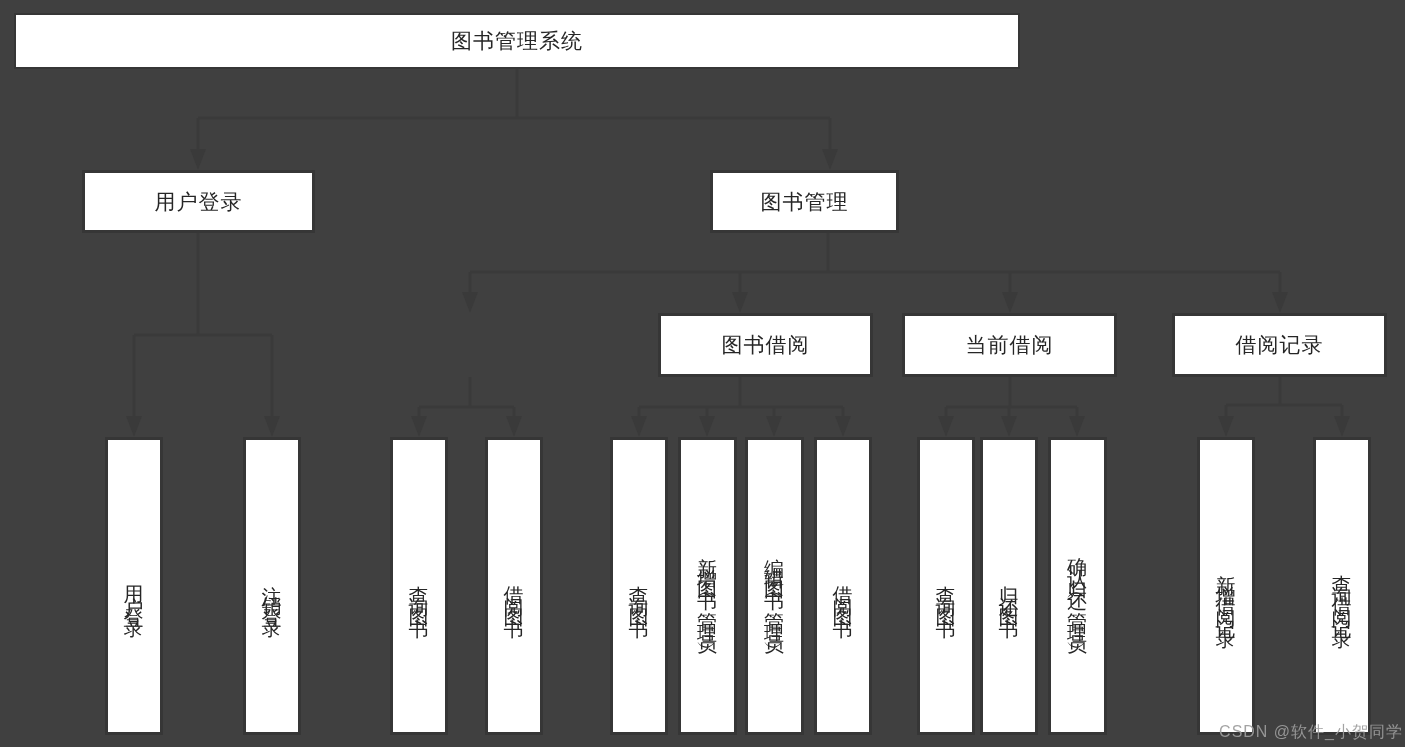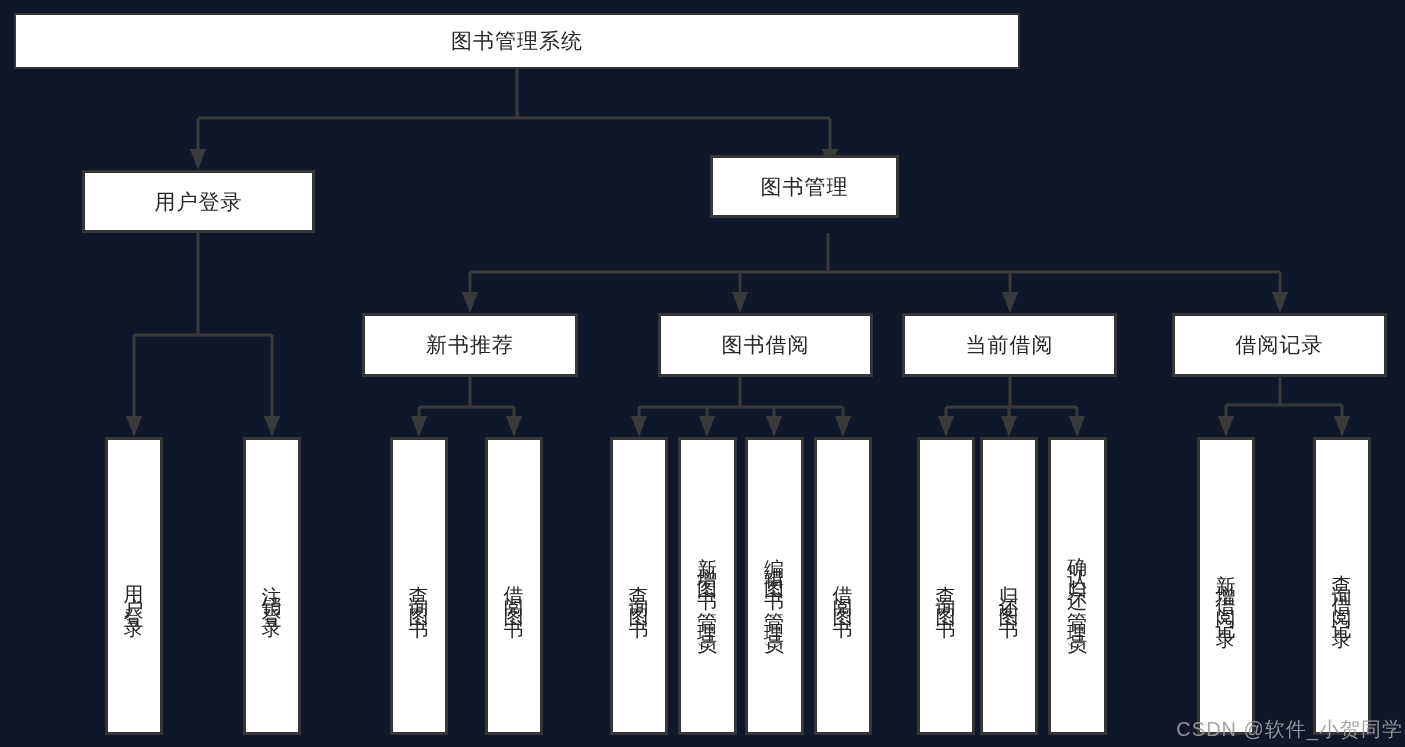--- a/index.html
+++ b/index.html
@@ -1,19 +1,19 @@
 <!DOCTYPE html>
 <html><head>
 <meta charset="utf-8">
 <style>
   html,body{margin:0;padding:0;background:#ffffff;}
   #stage{
     position:relative;
     width:1405px;height:747px;
-    background:#0f172a;
+    background:#404040;
     font-family:"Liberation Sans","DejaVu Sans",sans-serif;
     overflow:hidden;
   }
   svg.wires{position:absolute;left:0;top:0;z-index:1;}
   .node{
     position:absolute;
     box-sizing:border-box;
     background:#ffffff;
     border:3px solid #363636;
     display:flex;align-items:center;justify-content:center;
@@ -28,21 +28,21 @@
     text-orientation:mixed;
     font-size:20px;
     letter-spacing:11px;
     line-height:1;
     margin-bottom:-11px; 
     white-space:nowrap;
   }
   #watermark{
     position:absolute;
     right:2px;bottom:4px;
-    font-size:20px;
+    font-size:16px;
     color:#9c9c9c;
     letter-spacing:1px;
     z-index:5;
     opacity:0.92;
     white-space:nowrap;
   }
 </style>
 </head>
 <body>
 
@@ -117,27 +117,24 @@
     </g>
   </svg>
 
   <div class="node root" style="left:14px;top:13px;width:1006px;height:56px;">
     <span class="hlabel">图书管理系统</span>
   </div>
 
   <div class="node" style="left:82px;top:170px;width:233px;height:63px;">
     <span class="hlabel">用户登录</span>
   </div>
-  <div class="node" style="left:710px;top:155px;width:189px;height:63px;">
+  <div class="node" style="left:710px;top:170px;width:189px;height:63px;">
     <span class="hlabel">图书管理</span>
   </div>
 
-  <div class="node" style="left:362px;top:313px;width:216px;height:64px;">
-    <span class="hlabel">新书推荐</span>
-  </div>
   <div class="node" style="left:633px;top:313px;width:215px;height:64px;margin-left:25px;">
     <span class="hlabel">图书借阅</span>
   </div>
   <div class="node" style="left:1172px;top:313px;width:215px;height:64px;">
     <span class="hlabel">借阅记录</span>
   </div>
   <div class="node" style="left:902px;top:313px;width:215px;height:64px;">
     <span class="hlabel">当前借阅</span>
   </div>
 

